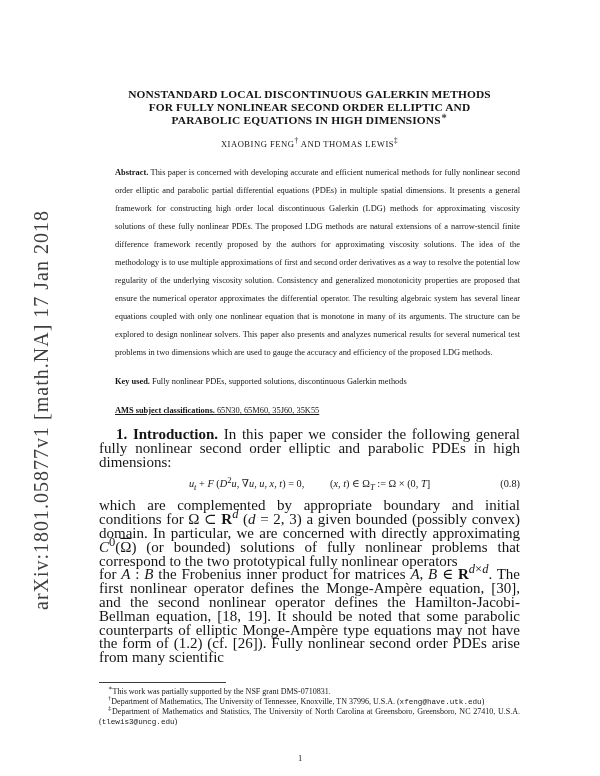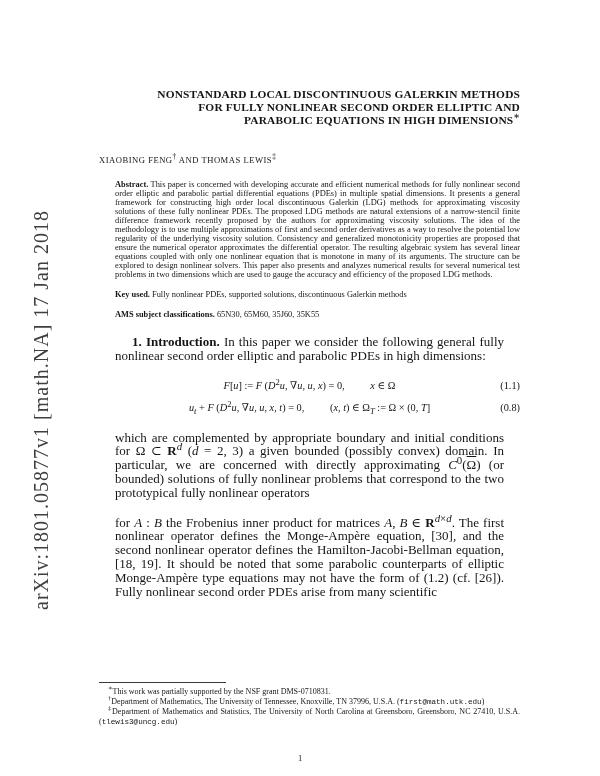--- a/index.html
+++ b/index.html
@@ -26,46 +26,46 @@
     letter-spacing: 1px;
     color: #3f3f3f;
   }
   .content {
     position: absolute;
     left: 99px;
     top: 88px;
     width: 421px;
   }
   .title {
-    margin: 0 0 28px 0;
+    margin: 0 0 12px 0;
     font-size: 11.4px;
     line-height: 13px;
     font-weight: bold;
-    text-align: right;
+    text-align: center;
     letter-spacing: 0.15px;
   }
   .authors {
     margin: 0 0 15px 0;
     font-size: 8.6px;
     letter-spacing: 0.5px;
-    text-align: left;
+    text-align: center;
   }
   .abstract, .meta {
     margin: 0 0 11px 0;
     margin-left: 16px;
     font-size: 8.4px;
-    line-height: 9px;
+    line-height: 18px;
     text-align: justify;
   }
   .meta { text-align: left; }
-  .meta.last { margin-bottom: 8px; }
+  .meta.last { margin-bottom: 8px; text-decoration: underline; }
   .lead-label { font-weight: bold; }
   .body-par {
-    margin: 16px;
-    font-size: 13px;
+    margin: 0;
+    font-size: 15px;
     line-height: 13.8px;
     text-align: justify;
   }
   .indent { text-indent: 17px; }
   .equation {
     position: relative;
     margin: 8px 0;
     font-size: 10.3px;
     line-height: 14px;
     text-align: center;
@@ -125,42 +125,38 @@
 
     <p class="meta"><span class="lead-label">Key used.</span>
       <span>Fully nonlinear PDEs, supported solutions, discontinuous Galerkin methods</span></p>
 
     <p class="meta last"><span class="lead-label">AMS subject classifications.</span>
       <span>65N30, 65M60, 35J60, 35K55</span></p>
 
     <p class="body-par indent"><span class="lead-label">1. Introduction.</span>
       <span>In this paper we consider the following general fully nonlinear second order elliptic and parabolic PDEs in high dimensions:</span></p>
 
-    <div class="equation">
-      <span class="eq-body"><i>F</i>[<i>u</i>] := <i>F</i> (<i>D</i><sup>2</sup><i>u</i>, ∇<i>u</i>, <i>u</i>, <i>x</i>) = 0,    <i>x</i> ∈ Ω</span>
-      <span class="eq-tag">(1.1)</span>
-    </div>
 
 
     <div class="equation">
       <span class="eq-body"><i>u</i><sub><i>t</i></sub> + <i>F</i> (<i>D</i><sup>2</sup><i>u</i>, ∇<i>u</i>, <i>u</i>, <i>x</i>, <i>t</i>) = 0,    (<i>x</i>, <i>t</i>) ∈ Ω<sub><i>T</i></sub> := Ω × (0, <i>T</i>]</span>
       <span class="eq-tag">(0.8)</span>
     </div>
 
     <p class="body-par">which are complemented by appropriate boundary and initial conditions for Ω ⊂ <b>R</b><sup><i>d</i></sup> (<i>d</i> = 2, 3) a given bounded (possibly convex) domain. In particular, we are concerned with directly approximating <i>C</i><sup>0</sup>(<span class="bar">Ω</span>) (or bounded) solutions of fully nonlinear problems that correspond to the two prototypical fully nonlinear operators</p>
 
 
 
 
     <p class="body-par">for <i>A</i> : <i>B</i> the Frobenius inner product for matrices <i>A</i>, <i>B</i> ∈ <b>R</b><sup><i>d</i>×<i>d</i></sup>. The first nonlinear operator defines the Monge-Ampère equation, [30], and the second nonlinear operator defines the Hamilton-Jacobi-Bellman equation, [18, 19]. It should be noted that some parabolic counterparts of elliptic Monge-Ampère type equations may not have the form of (1.2) (cf. [26]). Fully nonlinear second order PDEs arise from many scientific</p>
 
   </div>
 
   <div class="footnotes">
     <hr class="fn-rule">
     <p><sup>∗</sup>This work was partially supported by the NSF grant DMS-0710831.</p>
-    <p><sup>†</sup>Department of Mathematics, The University of Tennessee, Knoxville, TN 37996, U.S.A. (<span class="tt">first@math.utk.edu</span>)</p>
+    <p><sup>†</sup>Department of Mathematics, The University of Tennessee, Knoxville, TN 37996, U.S.A. (<span class="tt">xfeng@have.utk.edu</span>)</p>
     <p><sup>‡</sup>Department of Mathematics and Statistics, The University of North Carolina at Greensboro, Greensboro, NC 27410, U.S.A. (<span class="tt">tlewis3@uncg.edu</span>)</p>
   </div>
 
   <div class="page-number">1</div>
 
 </div>
 
 </body></html>

